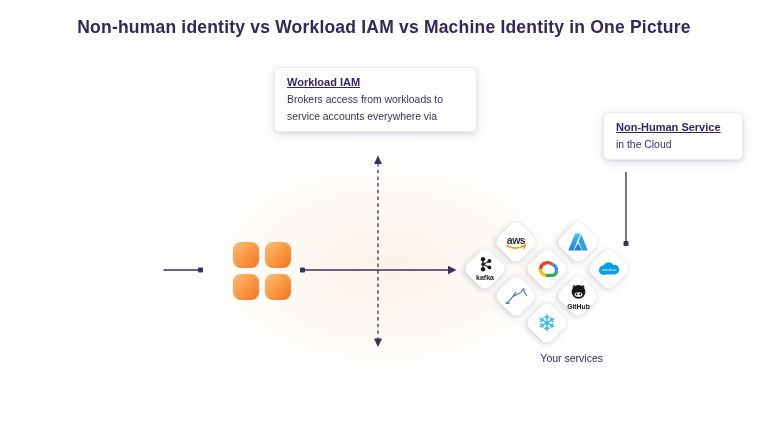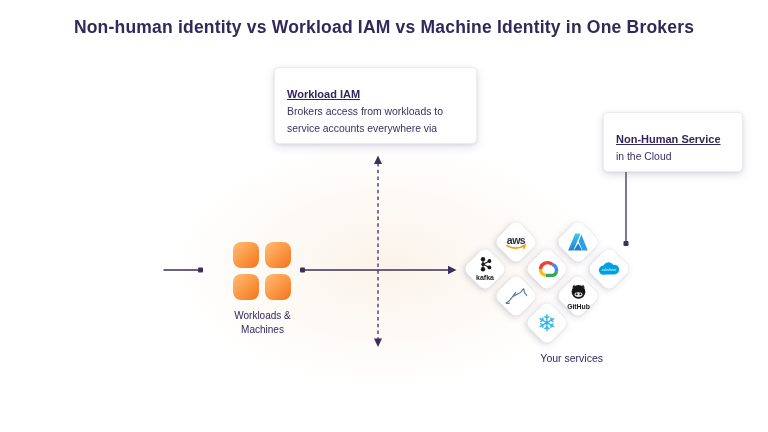--- a/index.html
+++ b/index.html
@@ -14,21 +14,21 @@
     background:radial-gradient(ellipse at center, rgba(250,241,230,0.85) 0%, rgba(255,255,255,0) 70%);
     pointer-events:none;
   }
   .main-title {
     position:absolute; top:17px; left:0; width:768px; text-align:center;
     font-size:17.5px; font-weight:600; letter-spacing:0.2px; color:#322859;
   }
   .card {
     position:absolute; background:#ffffff; border:1px solid #efecec; border-radius:5px;
     box-shadow:0 3px 10px rgba(110,100,135,0.20), 0 1px 3px rgba(110,100,135,0.12);
-    padding:20px 12px 6px; box-sizing:border-box;
+    padding:8px 12px 6px; box-sizing:border-box;
   }
   .card-title { font-size:11px; font-weight:700; text-decoration:underline; color:#33265B; margin-bottom:3px; }
   .card-line { display:block; font-size:10.4px; line-height:17px; color:#3A3061; }
   #box-workload-iam { left:274px; top:67px; width:203px; }
   #box-nhi          { left:603px; top:112px; width:140px; }
   #box-machine      { left:17px;  top:239px; width:147px; }
 
   .overlay { position:absolute; left:0; top:0; }
 
   .squares {
@@ -55,21 +55,21 @@
   }
   .snow-glyph { font-size:23px; color:#29B5E8; line-height:1; font-family:"DejaVu Sans",sans-serif; }
 </style>
 </head>
 <body>
 
 <div class="canvas">
 
   <div class="bg-glow"></div>
 
-  <div class="main-title">Non-human identity vs Workload IAM vs Machine Identity in One Brokers</div>
+  <div class="main-title">Non-human identity vs Workload IAM vs Machine Identity in One Picture</div>
 
   <svg class="overlay" width="768" height="432" viewBox="0 0 768 432">
     <g stroke="#3D2E5C" fill="#3D2E5C">
       <line x1="163.5" y1="270" x2="199" y2="270" stroke-width="1.4"></line>
       <rect x="198" y="267.6" width="5" height="5" rx="1" stroke="none"></rect>
       <rect x="300" y="267.6" width="5" height="5" rx="1" stroke="none"></rect>
       <line x1="305" y1="270" x2="449" y2="270" stroke-width="1.4"></line>
       <polygon points="448,265.8 456.5,270 448,274.2" stroke="none"></polygon>
       <line x1="378" y1="163" x2="378" y2="339" stroke-width="1.3" stroke-dasharray="3.5,3.2"></line>
       <polygon points="374,164 378,155.5 382,164" stroke="none"></polygon>
@@ -90,24 +90,20 @@
     <span class="card-line">in the Cloud</span>
   </div>
 
 
   <div class="squares">
     <div class="sq"></div>
     <div class="sq"></div>
     <div class="sq"></div>
     <div class="sq"></div>
   </div>
-  <div class="wl-label">
-    <span>Workloads &amp;</span><br>
-    <span>Machines</span>
-  </div>
 
   <div class="tile" style="left:500px; top:226px;">
     <div class="tile-inner">
       <svg width="26" height="17" viewBox="0 0 26 17">
         <text x="13" y="10" font-size="10.5" font-weight="bold" fill="#252F3E" text-anchor="middle" letter-spacing="-0.5">aws</text>
         <path d="M4,11.5 Q13,17 22,11.2 l-1.1,3" stroke="#FF9900" stroke-width="1.6" fill="none" stroke-linecap="round"></path>
       </svg>
     </div>
   </div>
 

